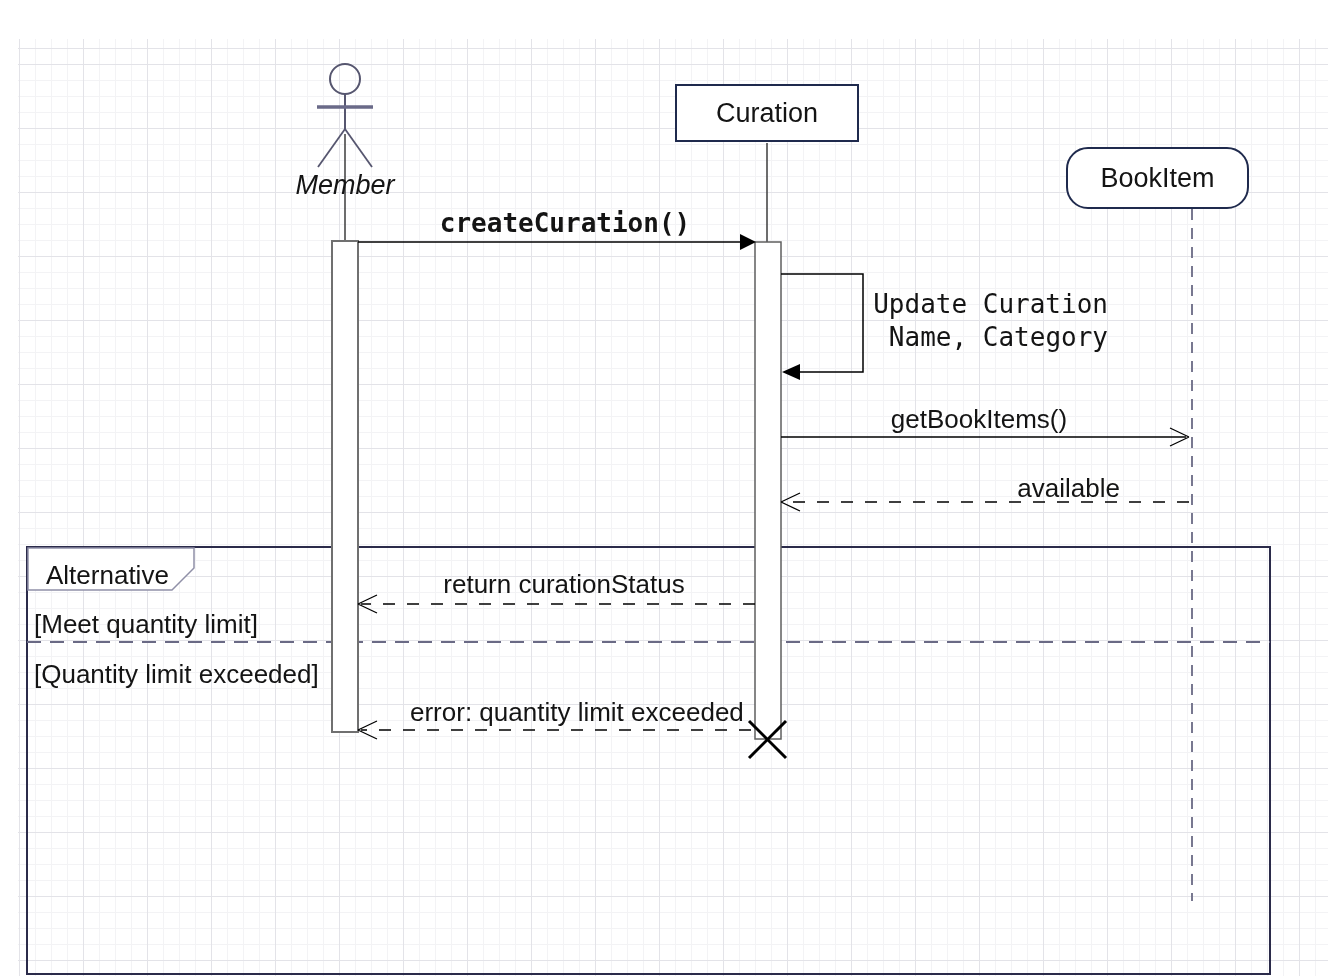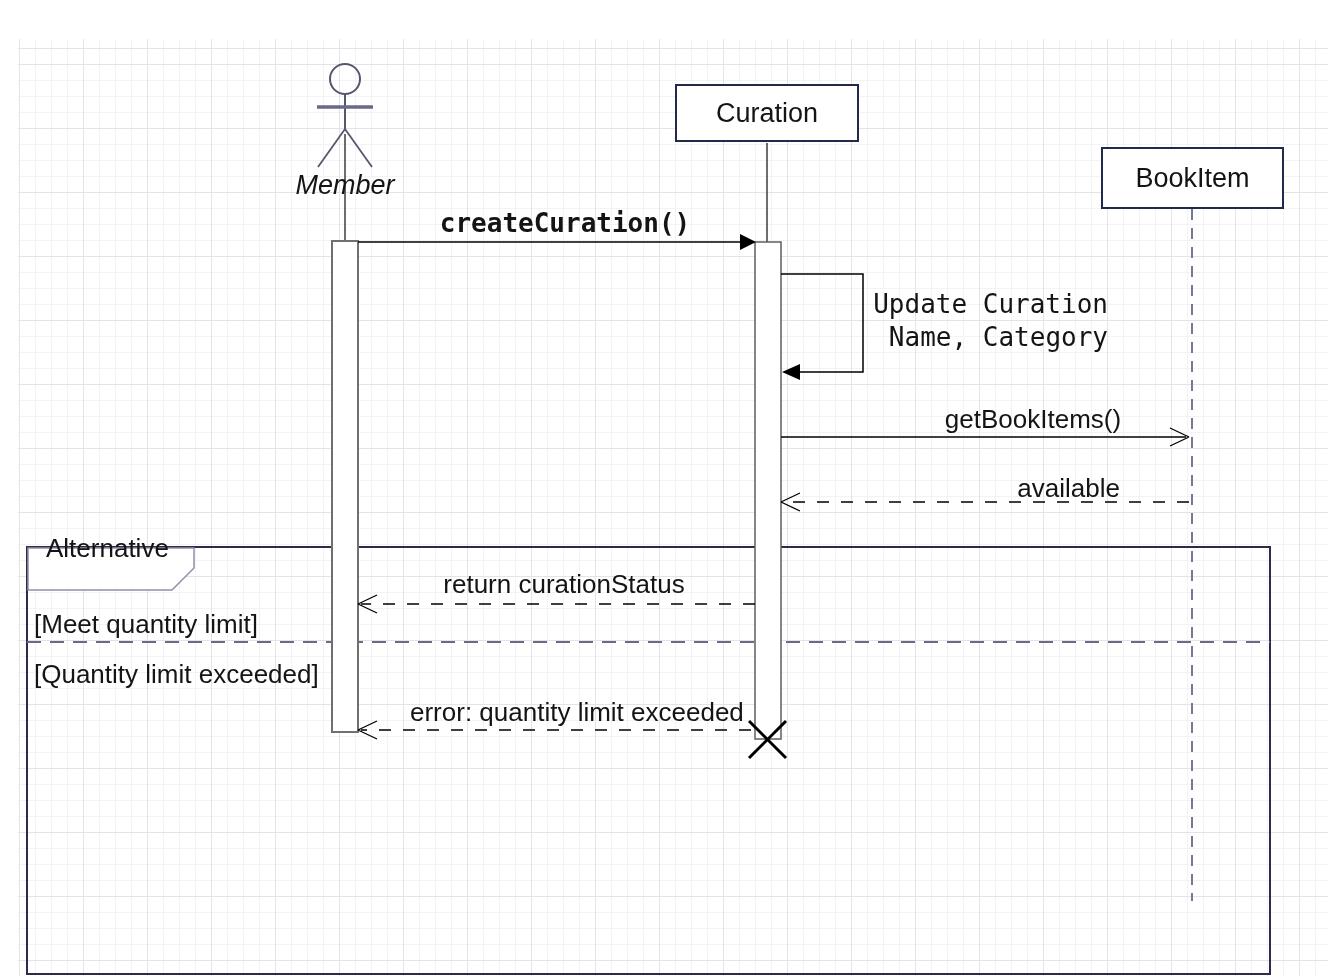--- a/index.html
+++ b/index.html
@@ -23,29 +23,29 @@
   .node-box{
     position:absolute;box-sizing:border-box;
     background:#fff;border:2px solid #1f2a4d;
     display:flex;align-items:center;justify-content:center;
     font-size:27px;
   }
   .lbl{position:absolute;white-space:nowrap;font-size:26px;}
   .lbl.center{text-align:right;white-space:normal;}
   .mono{font-family:"DejaVu Sans Mono",monospace;}
   #curation-box{left:675px;top:45px;width:184px;height:58px;}
-  #bookitem-box{left:1101px;top:108px;width:183px;height:62px;}
+  #bookitem-box{left:1066px;top:108px;width:183px;height:62px;border-radius:22px;}
   #member-label{left:275px;top:131px;width:140px;text-align:center;font-size:27px;font-style:italic;}
   #create-label{left:420px;top:169px;width:290px;text-align:center;font-weight:bold;}
   #update-label{left:862px;top:249px;width:246px;line-height:33px;}
-  #getbookitems-label{left:883px;top:365px;width:300px;text-align:center;}
+  #getbookitems-label{left:829px;top:365px;width:300px;text-align:center;}
   #available-label{left:820px;top:434px;width:300px;text-align:right;}
   #return-label{left:414px;top:530px;width:300px;text-align:center;}
   #error-label{left:410px;top:658px;width:330px;text-align:center;}
-  #alt-operator-label{left:46px;top:494px;}
+  #alt-operator-label{left:46px;top:521px;}
   #guard-top-label{left:34px;top:570px;}
   #guard-bottom-label{left:34px;top:620px;}
 </style>
 </head>
 <body>
 
 <div class="canvas">
   <div class="left-margin"></div>
 
   <svg class="layer" width="1328" height="976" viewBox="0 0 1328 976">

